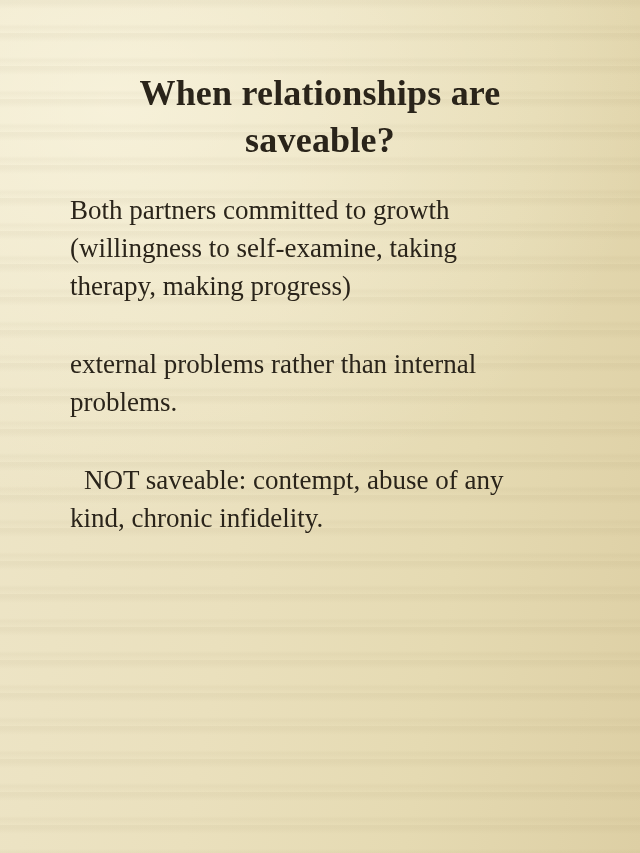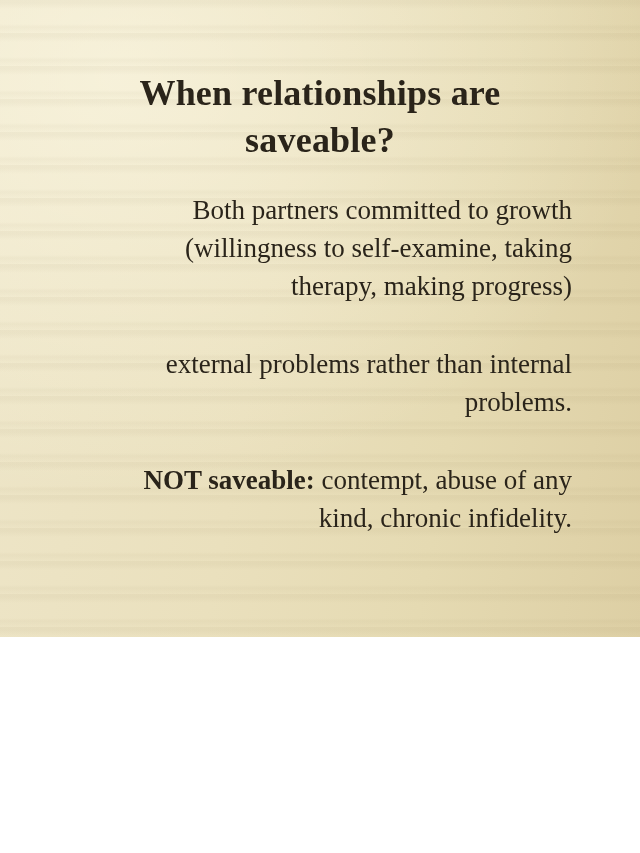--- a/index.html
+++ b/index.html
@@ -2,21 +2,21 @@
 <html><head>
 <meta charset="utf-8">
 <style>
   html, body {
     margin: 0;
     padding: 0;
   }
   .page {
     position: relative;
     width: 640px;
-    height: 637px;
+    height: 853px;
     overflow: hidden;
     box-sizing: border-box;
     font-family: "Liberation Serif", "DejaVu Serif", serif;
     
     background-color: #e9dfbc;
     background-image:
       repeating-linear-gradient(180deg,
         rgba(121, 101, 58, 0.05) 0px, rgba(121, 101, 58, 0.05) 3px,
         rgba(121, 101, 58, 0.0) 9px, rgba(121, 101, 58, 0.0) 24px,
         rgba(121, 101, 58, 0.04) 27px, rgba(121, 101, 58, 0.0) 33px),
@@ -36,24 +36,24 @@
     letter-spacing: 0.2px;
   }
   .content {
     margin: 27px 68px 0 70px;
     font-size: 27px;
     line-height: 38px;
   }
   .content p {
     margin: 0 0 40px 0;
     white-space: pre-line;
-    text-align: right;
   }
   .bold-lead {
-    font-weight: bold;
+    font-weight: normal;
+    margin-left: 14px;
   }
 </style>
 </head>
 <body>
 
 <div class="page">
   <h1 class="title">When relationships are
 saveable?</h1>
 
   <div class="content">

